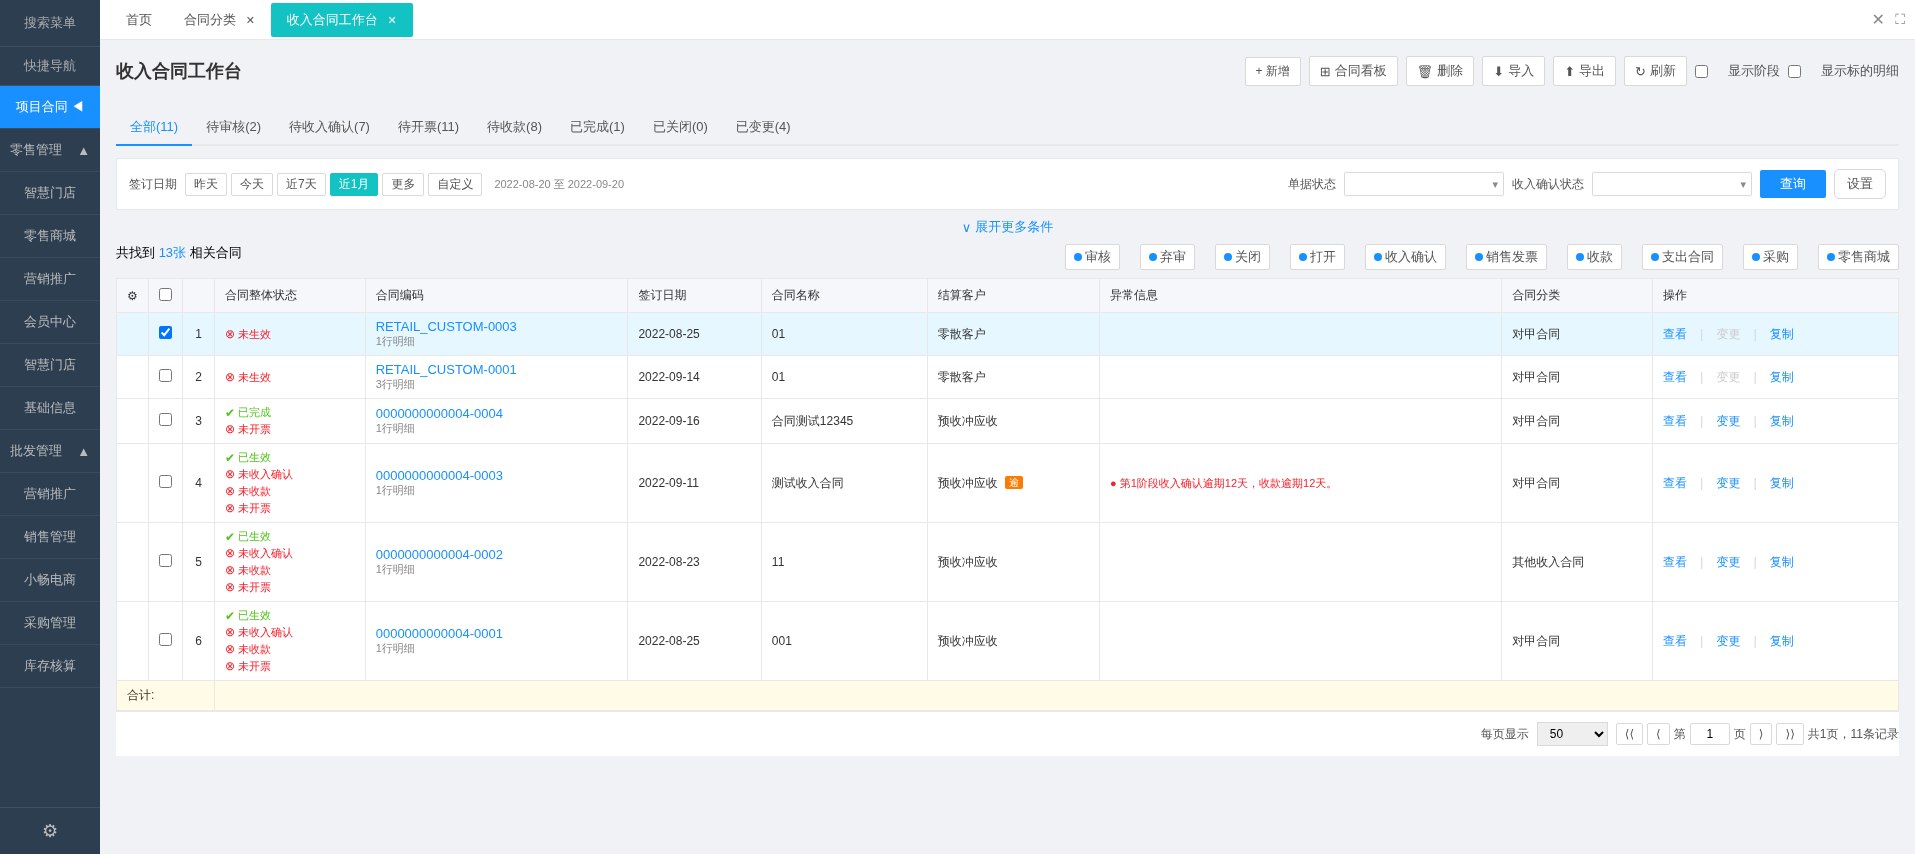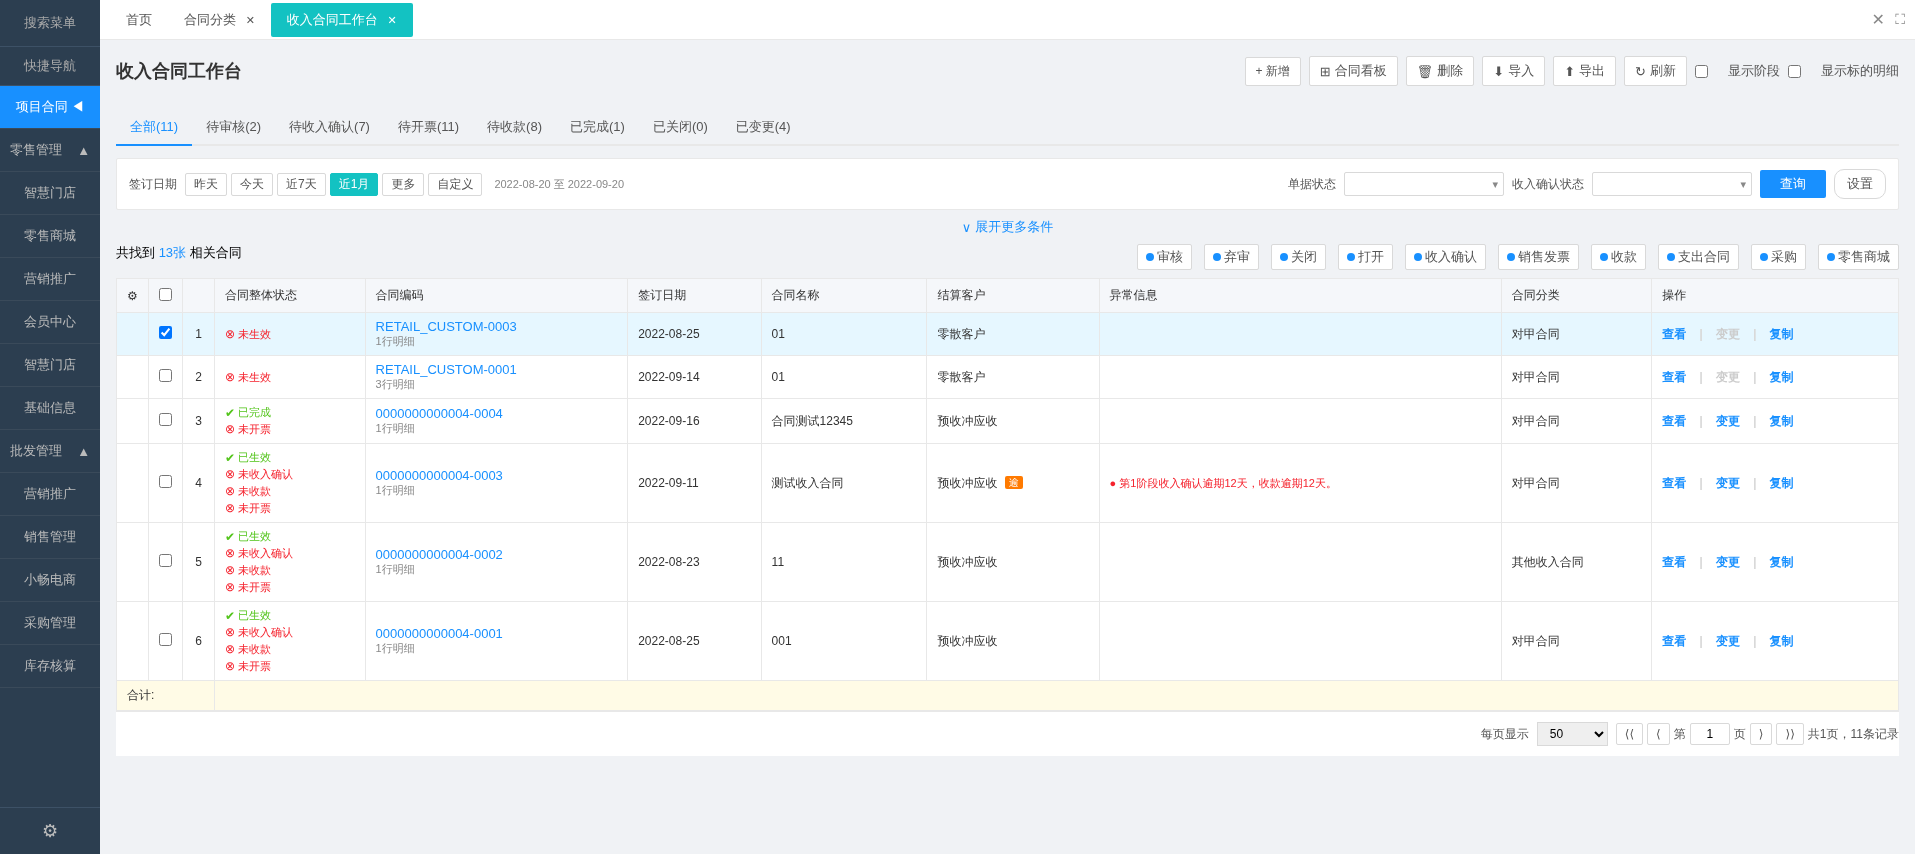--- a/index.html
+++ b/index.html
@@ -50,25 +50,25 @@
     .filter-date-btns { display: flex; gap: 4px; }
     .filter-date-btn { padding: 2px 8px; border: 1px solid #d9d9d9; background: #fff; cursor: pointer; border-radius: 2px; color: #555; font-size: 12px; }
     .filter-date-btn.active { background: #13c2c2; border-color: #13c2c2; color: #fff; }
     .filter-date-range { color: #888; font-size: 11px; margin-left: 4px; }
     .filter-separator { color: #d9d9d9; }
     .filter-select { border: 1px solid #d9d9d9; padding: 4px 24px 4px 8px; border-radius: 2px; color: #555; font-size: 12px; background: #fff; min-width: 160px; cursor: pointer; appearance: none; position: relative; }
     .filter-select-wrap { position: relative; display: inline-block; }
     .filter-select-wrap::after { content: '▾'; position: absolute; right: 6px; top: 50%; transform: translateY(-50%); color: #888; pointer-events: none; font-size: 11px; }
     .expand-btn { color: #1890ff; cursor: pointer; font-size: 12px; border: none; background: none; display: flex; align-items: center; gap: 4px; }
     .search-btn { padding: 5px 20px; background: #1890ff; color: #fff; border: none; border-radius: 2px; cursor: pointer; font-size: 13px; }
-    .settings-btn { padding: 5px 12px; background: #fff; border: 1px solid #d9d9d9; color: #555; border-radius: 10px; cursor: pointer; font-size: 13px; }
+    .settings-btn { padding: 5px 12px; background: #fff; border: 1px solid #d9d9d9; color: #555; border-radius: 5px; cursor: pointer; font-size: 13px; }
 
     
     .table-header-row { display: flex; align-items: flex-start; justify-content: space-between; margin-bottom: 8px; }
-    .action-btns { display: flex; gap: 12px; flex-wrap: wrap; }
+    .action-btns { display: flex; gap: 20px; flex-wrap: wrap; }
     .action-btn { padding: 3px 8px; border: 1px solid #d9d9d9; background: #fff; cursor: pointer; border-radius: 2px; color: #555; font-size: 12px; display: inline-flex; align-items: center; gap: 3px; white-space: nowrap; }
     .action-btn .dot { width: 8px; height: 8px; border-radius: 50%; display: inline-block; }
     .dot-blue { background: #1890ff; }
 
     
     .data-table { width: 100%; border-collapse: collapse; background: #fff; }
     .data-table th { background: #f5f7fa; border: 1px solid #e8e8e8; padding: 8px 10px; text-align: left; color: #333; font-weight: 500; font-size: 12px; white-space: nowrap; }
     .data-table td { border: 1px solid #e8e8e8; padding: 6px 10px; color: #333; font-size: 12px; vertical-align: middle; }
     .data-table tr.selected td { background: #e6f7ff; }
 
@@ -76,21 +76,21 @@
     .status-tag { display: inline-flex; align-items: center; gap: 3px; font-size: 11px; white-space: nowrap; }
     .status-red { color: #f5222d; }
     .status-green { color: #52c41a; }
     .icon-circle-x { color: #f5222d; font-size: 12px; }
     .icon-circle-check { color: #52c41a; font-size: 12px; }
 
     
     .link { color: #1890ff; cursor: pointer; }
 
     
-    .ops { display: flex; gap: 13px; font-weight: bold; }
+    .ops { display: flex; gap: 13px; }
     .op-link { color: #1890ff; cursor: pointer; font-size: 12px; }
     .op-sep { color: #d9d9d9; }
     .op-disabled { color: #ccc; cursor: not-allowed; font-size: 12px; }
 
     
     .alert-text { color: #f5222d; font-size: 11px; }
 
     
     .table-footer { display: flex; align-items: center; justify-content: flex-end; padding: 10px 0; gap: 8px; background: #fff; border-top: 1px solid #e8e8e8; margin-top: 0; }
     .page-size-label { color: #555; font-size: 12px; }

